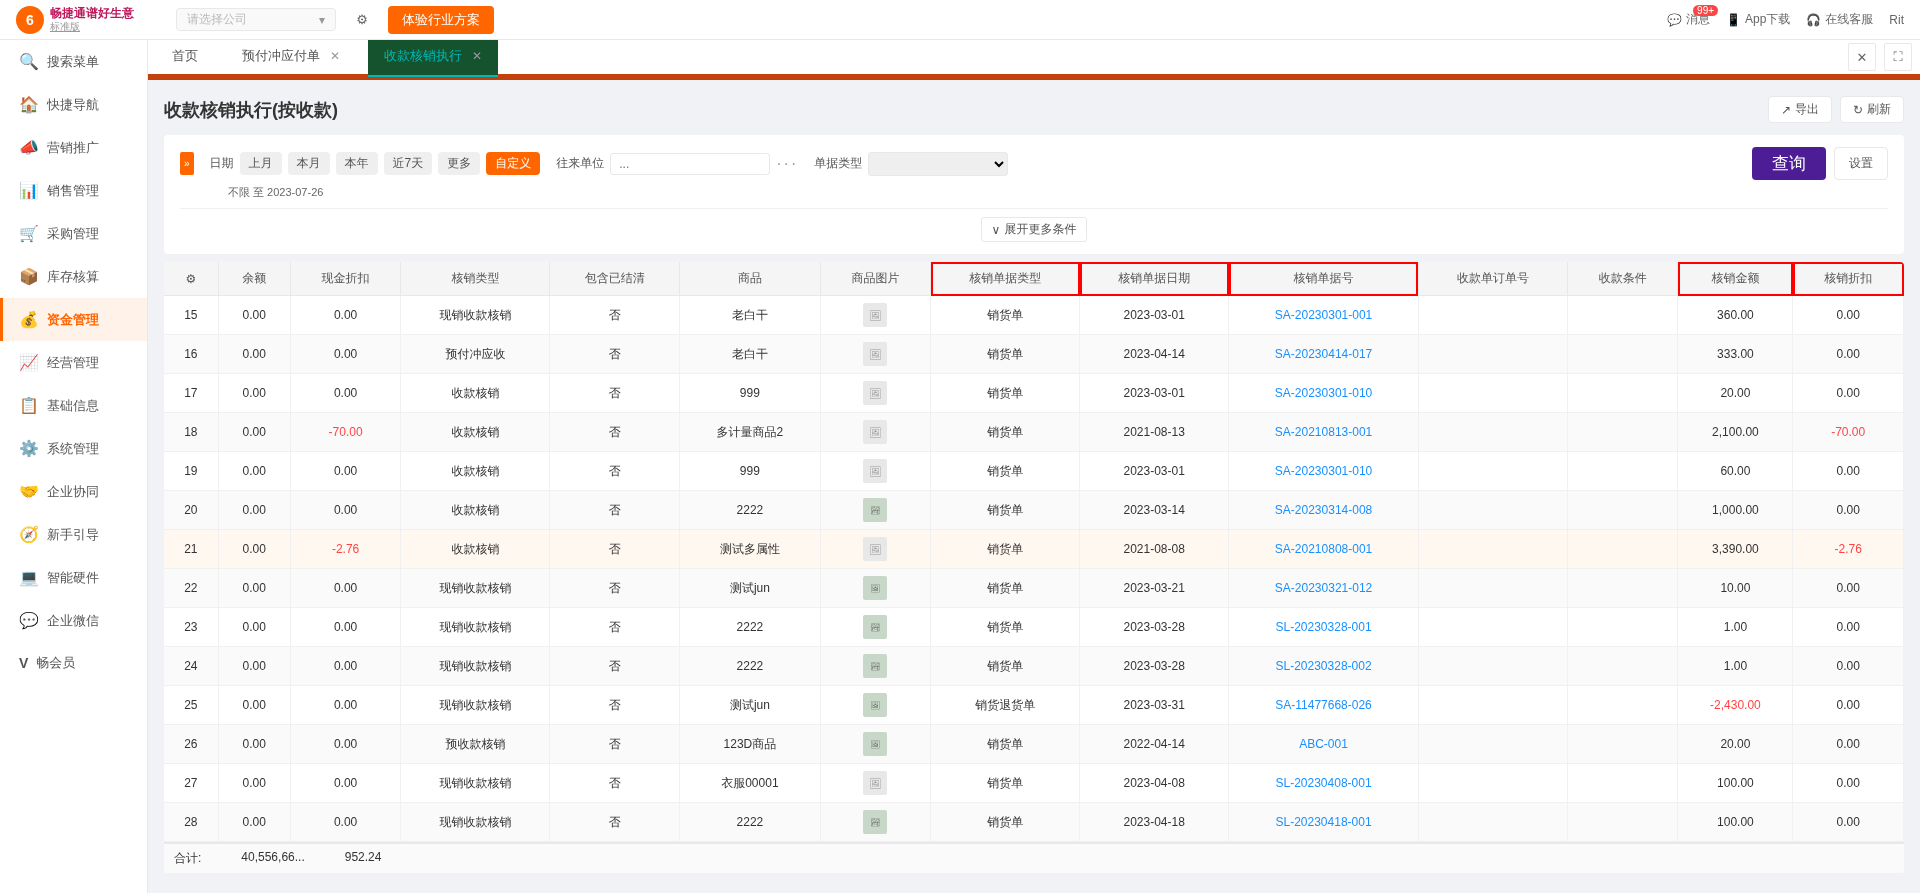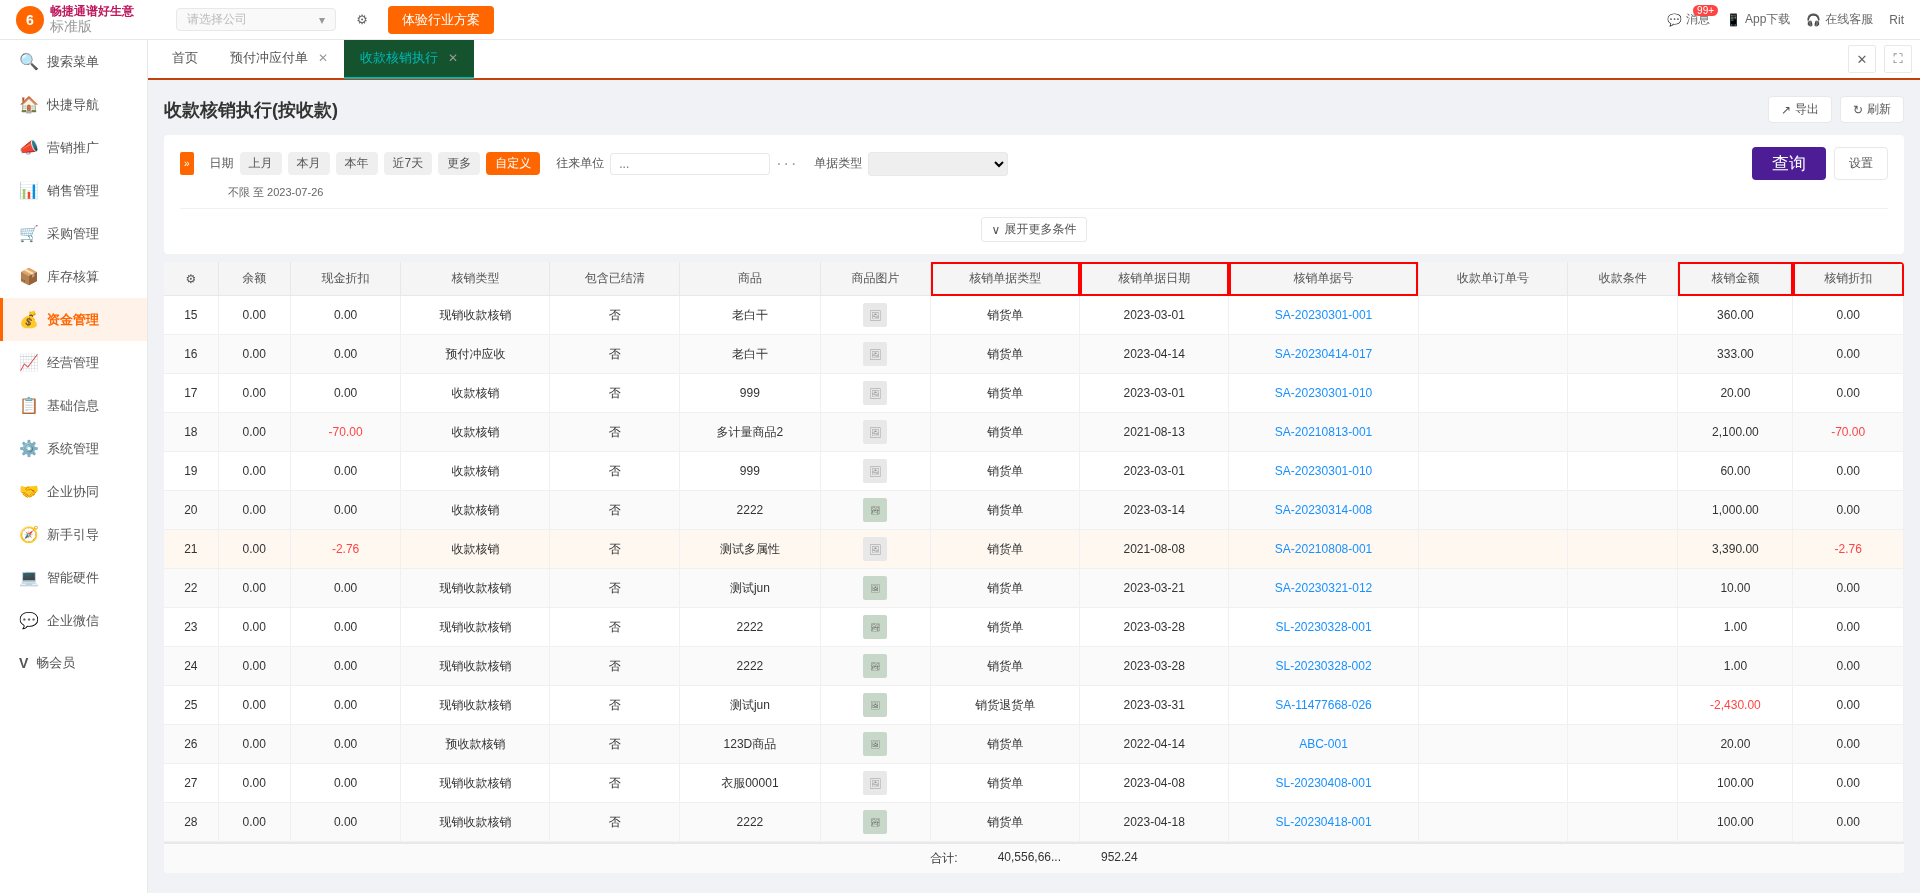--- a/index.html
+++ b/index.html
@@ -25,21 +25,21 @@
     
     .sidebar { width: 148px; background: #fff; border-right: 1px solid #e8e8e8; display: flex; flex-direction: column; overflow-y: auto; }
     .sidebar-item { display: flex; align-items: center; gap: 8px; padding: 12px 16px; cursor: pointer; font-size: 13px; color: #555; border-left: 3px solid transparent; }
     .sidebar-item.active { background: #fff2e8; color: #ff6600; border-left: 3px solid #ff6600; font-weight: bold; }
     .sidebar-icon { font-size: 16px; }
 
     
     .content-area { flex: 1; display: flex; flex-direction: column; overflow: hidden; }
 
     
-    .tab-bar { display: flex; align-items: center; background: #fff; border-bottom: 2px solid #c2410c; height: 40px; padding: 0 8px; gap: 0; }
+    .tab-bar { display: flex; align-items: center; background: #fff; border-bottom: 6px solid #c2410c; height: 40px; padding: 0 8px; gap: 12px; }
     .tab { display: flex; align-items: center; gap: 6px; padding: 0 16px; height: 40px; cursor: pointer; border-bottom: 2px solid transparent; font-size: 13px; color: #555; }
     .tab.active { color: #00b8b8; border-bottom: 2px solid #00b8b8; background: #14532d; }
     .tab-close { font-size: 12px; color: #999; cursor: pointer; margin-left: 4px; }
     .tab-bar-actions { margin-left: auto; display: flex; align-items: center; gap: 8px; }
     .tab-bar-close { width: 28px; height: 28px; display: flex; align-items: center; justify-content: center; cursor: pointer; color: #666; border: 1px solid #e8e8e8; border-radius: 2px; }
 
     
     .page-content { flex: 1; overflow: auto; padding: 16px; background: #f0f2f5; }
     .page-header { display: flex; align-items: center; justify-content: space-between; margin-bottom: 12px; }
     .page-title { font-size: 18px; font-weight: bold; color: #333; }
@@ -65,21 +65,21 @@
     .table-container { background: #fff; border-radius: 4px; overflow: auto; position: relative; }
     table { width: 100%; border-collapse: collapse; font-size: 12px; }
     th { background: #f5f5f5; padding: 8px 10px; text-align: center; border-bottom: 1px solid #e8e8e8; border-right: 1px solid #e8e8e8; font-weight: 500; color: #555; white-space: nowrap; position: sticky; top: 0; z-index: 2; }
     td { padding: 7px 10px; text-align: center; border-bottom: 1px solid #f0f0f0; border-right: 1px solid #f0f0f0; white-space: nowrap; color: #333; }
     tr:nth-child(even) { background: #fafafa; }
     tr.highlighted { background: #fff8f0 !important; }
     .red-text { color: #ff4444; }
     .blue-link { color: #1890ff; text-decoration: none; cursor: pointer; }
 
     
-    .table-footer { background: #fafafa; border-top: 2px solid #e8e8e8; display: flex; justify-content: center; padding: 6px 10px; gap: 40px; font-size: 12px; color: #333; font-weight: 500; }
+    .table-footer { background: #fafafa; border-top: 2px solid #e8e8e8; display: flex; justify-content: flex-start; padding: 6px 10px; gap: 40px; font-size: 12px; color: #333; font-weight: 500; }
 
     
     ::-webkit-scrollbar { width: 6px; height: 6px; }
     ::-webkit-scrollbar-thumb { background: #ccc; border-radius: 3px; }
     ::-webkit-scrollbar-track { background: #f5f5f5; }
 
     
     .img-thumb { width: 24px; height: 24px; background: #e8e8e8; border-radius: 2px; display: inline-flex; align-items: center; justify-content: center; font-size: 10px; color: #999; }
     .img-thumb-pic { width: 24px; height: 24px; background: #c8d8c8; border-radius: 2px; display: inline-flex; align-items: center; justify-content: center; font-size: 8px; color: #666; }
 
@@ -88,21 +88,21 @@
     .filter-separator { height: 1px; background: #f0f0f0; margin: 8px 0; }
   </style>
 </head>
 <body>
 
 <div class="top-bar">
   <div class="top-bar-logo">
     <div class="logo-icon">6</div>
     <div style="line-height:1.2">
       <div style="font-size:12px;font-weight:bold;color:#be185d;">畅捷通谱好生意</div>
-      <div style="font-size:14px;color:#999;">标准版</div>
+      <div style="font-size:10px;color:#999;text-decoration:underline;">标准版</div>
     </div>
   </div>
   <div class="top-bar-center">
     <div class="company-selector">
       <span style="color:#bbb;">请选择公司</span>
       <span style="margin-left:auto;">▾</span>
     </div>
     <div class="gear-btn">⚙</div>
     <button class="industry-btn">体验行业方案</button>
   </div>

